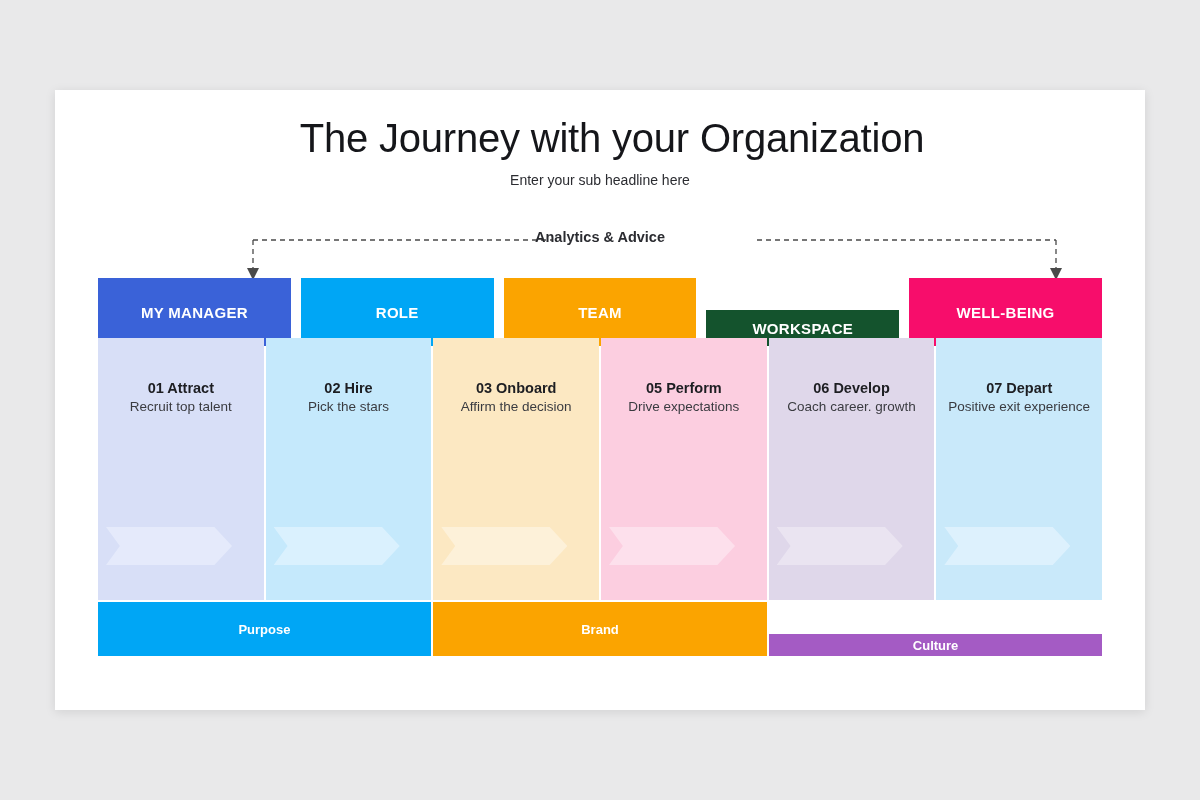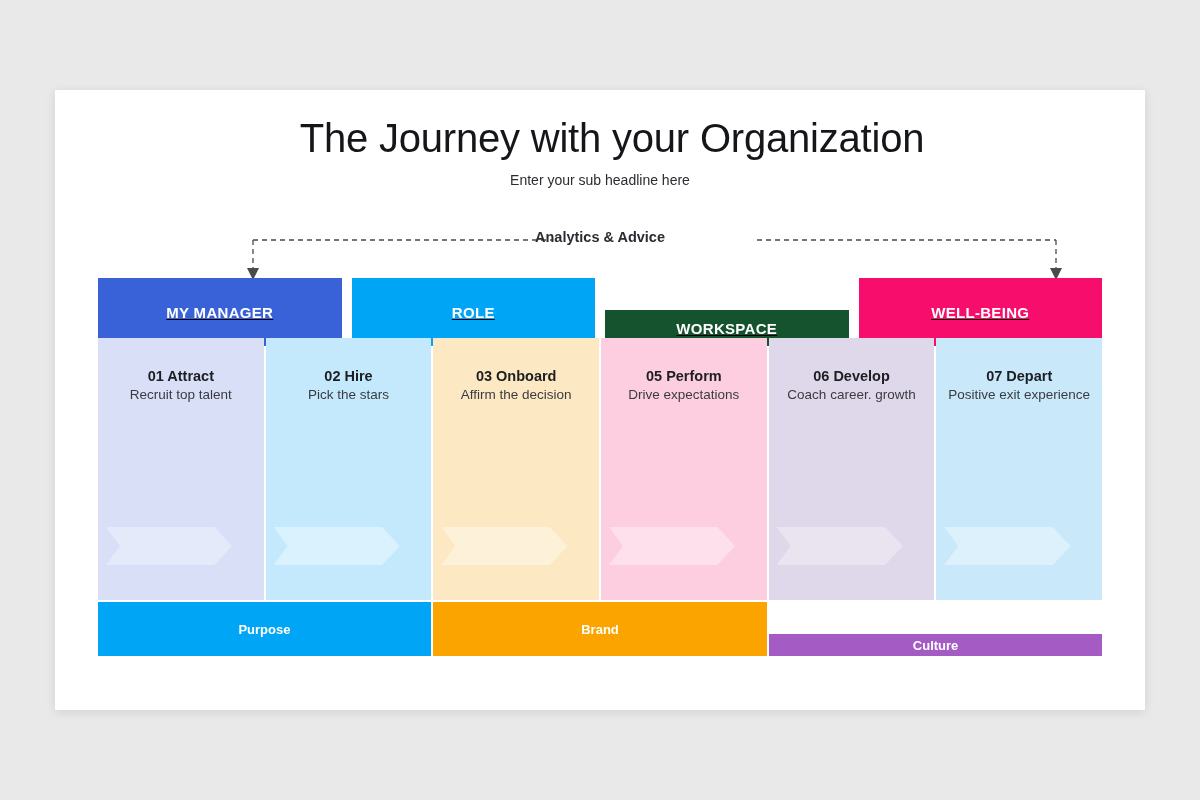--- a/index.html
+++ b/index.html
@@ -75,21 +75,20 @@
     left: 43px;
     width: 1004px;
     display: flex;
   }
 
   
   #header-band {
     top: 188px;
     height: 68px;
     gap: 10px;
-    text-decoration: underline;
   }
   .header-cell {
     flex: 1 1 0;
     display: flex;
     align-items: center;
     justify-content: center;
     color: #ffffff;
     font-size: 15px;
     font-weight: bold;
     letter-spacing: 0.3px;
@@ -102,21 +101,21 @@
     gap: 2px;
   }
   .step-col {
     flex: 1 1 0;
     position: relative;
     display: flex;
     flex-direction: column;
     align-items: center;
   }
   .step-title {
-    margin-top: 30px;
+    margin-top: 42px;
     font-size: 14.5px;
     font-weight: bold;
     color: #1d1e22;
     text-align: left;
     line-height: 1.2;
   }
   .step-desc {
     font-size: 13.5px;
     font-weight: 400;
     color: #3a3b40;
@@ -170,20 +169,23 @@
   </div>
   <div id="connector-label">Analytics &amp; Advice</div>
 
   <div id="header-band" class="band">
       <div class="header-cell" style="background: rgb(58, 98, 216);">
         <span>MY MANAGER</span>
       </div>
       <div class="header-cell" style="background: rgb(0, 166, 245);">
         <span>ROLE</span>
       </div>
+      <div class="header-cell" style="background: rgb(251, 164, 0);">
+        <span>TEAM</span>
+      </div>
       <div class="header-cell" style="background: #14532d; margin-top: 32px;">
         <span>WORKSPACE</span>
       </div>
       <div class="header-cell" style="background: rgb(247, 13, 107);">
         <span>WELL-BEING</span>
       </div>
     </div>
 
   <div id="columns-band" class="band">
       <div class="step-col" style="background: rgb(216, 223, 247);">

